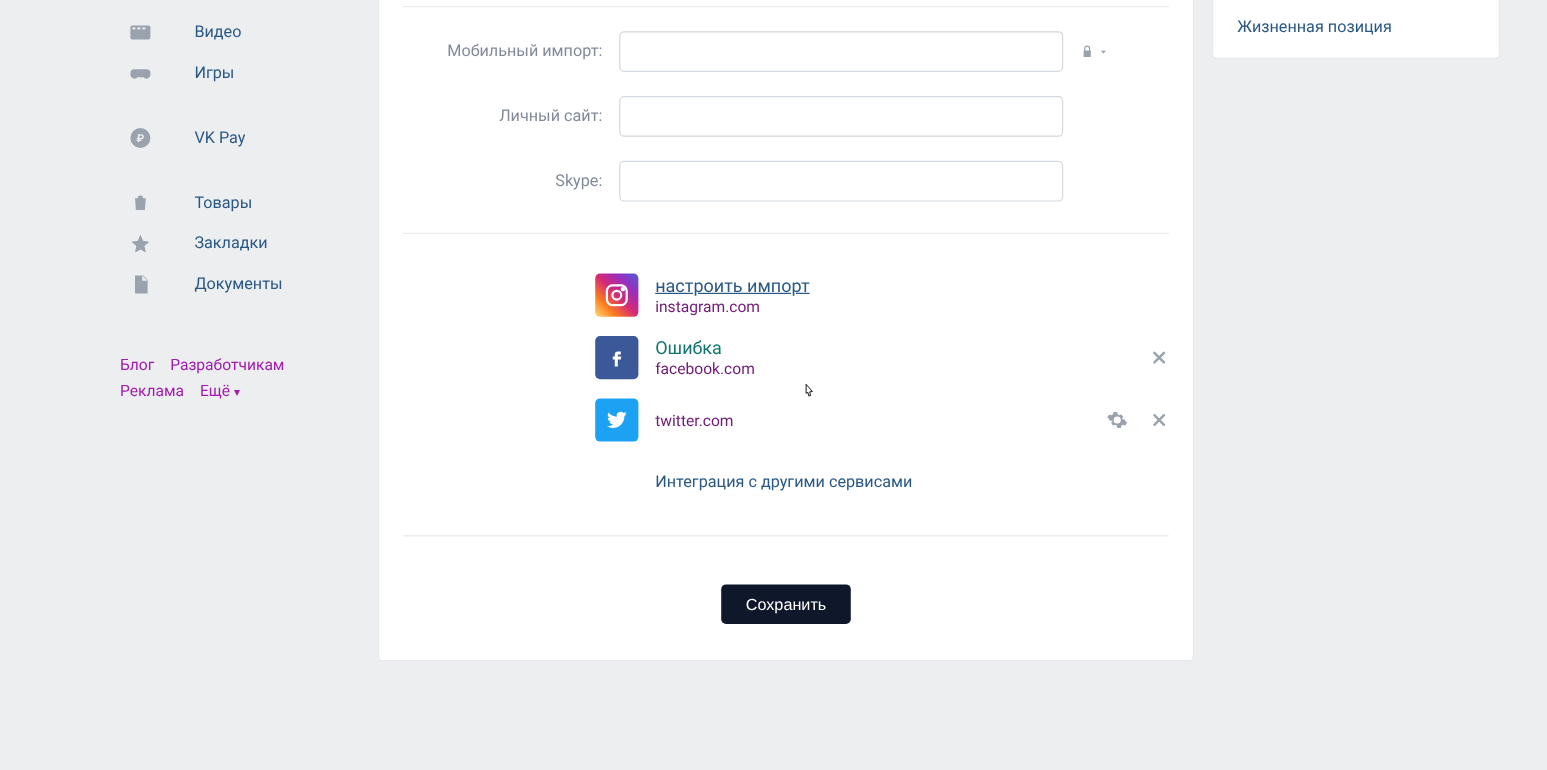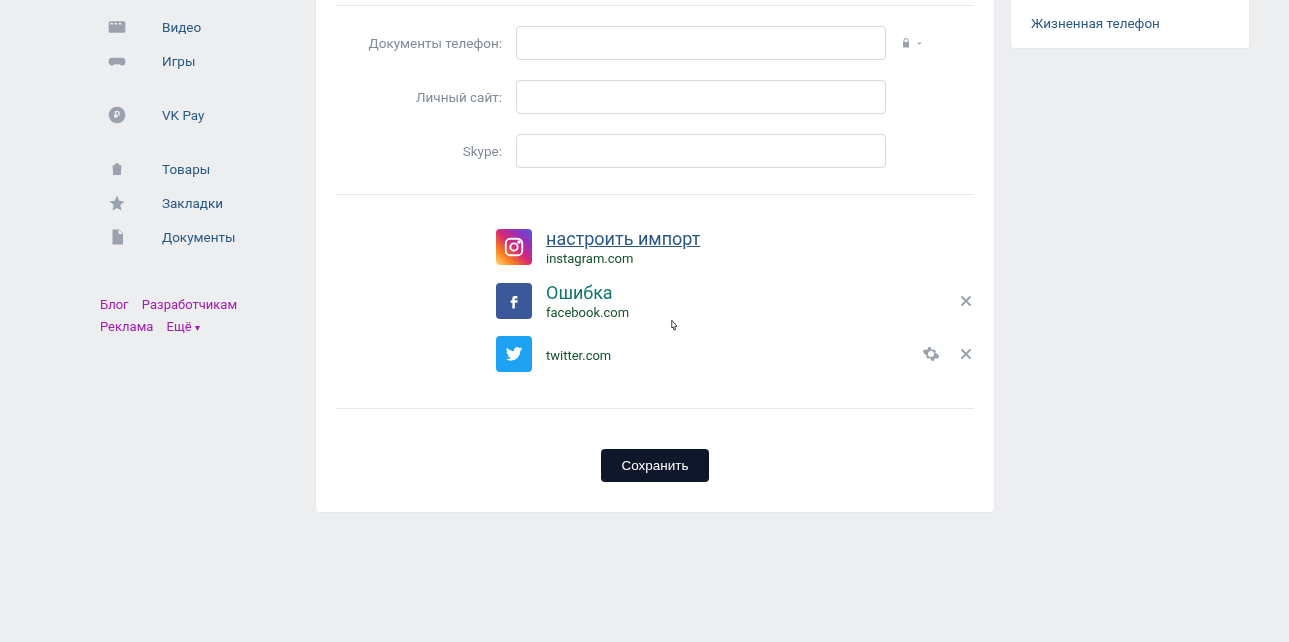--- a/index.html
+++ b/index.html
@@ -118,27 +118,27 @@
     height: 36px;
     border-radius: 4px;
     display: inline-flex;
     align-items: center;
     justify-content: center;
     margin-right: 14px;
     flex-shrink: 0;
   }
   .social-text { flex-grow: 1; }
   .social-title {
-    font-size: 18px;
+    font-size: 15px;
     color: #2a5885;
   }
   .social-title.link { text-decoration: underline; cursor: pointer; }
   .social-title.error { color: #0f766e; }
   .social-title.blurred { color: transparent; text-shadow: 0 0 6px rgba(0,0,0,.35); }
-  .social-domain { font-size: 13px; color: #14532d; margin-top: 2px; }
+  .social-domain { font-size: 13px; color: #701a75; margin-top: 2px; }
   .social-actions { display: flex; gap: 18px; align-items: center; color: #99a2ad; }
   .action-ic { cursor: pointer; }
   .more-link { font-size: 13.5px; color: #2a5885; cursor: pointer; }
   .more-row { margin-top: 10px; }
 
   .save-row {
     text-align: center;
     padding-top: 40px;
   }
   .save-btn {
@@ -248,21 +248,21 @@
         <a><span>Ещё</span> <span class="chev">▾</span></a>
       </div>
     </div>
   </nav>
 
   <main class="main">
     <div style="height:14px"></div>
     <div class="main-sep"></div>
 
     <div class="form-row">
-      <label class="form-label">Документы телефон:</label>
+      <label class="form-label">Мобильный импорт:</label>
       <input class="form-input blurred" value="" style="">
       <span class="lock-caret">
         <svg width="12" height="14" viewBox="0 0 24 24" fill="currentColor">
             <path d="M7 10V7a5 5 0 0 1 10 0v3h1v11H6V10h1zm2 0h6V7a3 3 0 0 0-6 0v3z"></path>
           </svg>
         <svg width="9" height="9" viewBox="0 0 24 24" fill="currentColor">
             <path d="M6 9l6 6 6-6z"></path>
           </svg>
       </span>
     </div>
@@ -335,29 +335,34 @@
               </svg>
           </span>
           <span class="action-ic">
             <svg width="16" height="16" viewBox="0 0 24 24" fill="currentColor">
                 <path d="M18 6L6 18M6 6l12 12" stroke="currentColor" stroke-width="3" stroke-linecap="round"></path>
               </svg>
           </span>
         </div>
       </div>
 
+      <div class="social-row more-row">
+        <div class="social-indent"></div>
+        <span style="width:50px"></span>
+        <span class="more-link">Интеграция с другими сервисами</span>
+      </div>
     </div>
 
     <div class="main-sep" style="margin-top:18px"></div>
 
     <div class="save-row">
       <button class="save-btn">Сохранить</button>
     </div>
   </main>
 
   <aside class="right">
-    <span>Жизненная телефон</span>
+    <span>Жизненная позиция</span>
   </aside>
 </div>
 
 <svg class="cursor-pointer" style="left:665px; top:316px" viewBox="0 0 24 24">
   <path fill="#fff" stroke="#000" stroke-width="1" d="M9 3v10l2-1 1 4 2-.6-1-4 3-.4z"></path>
 </svg>
 
 </body></html>

